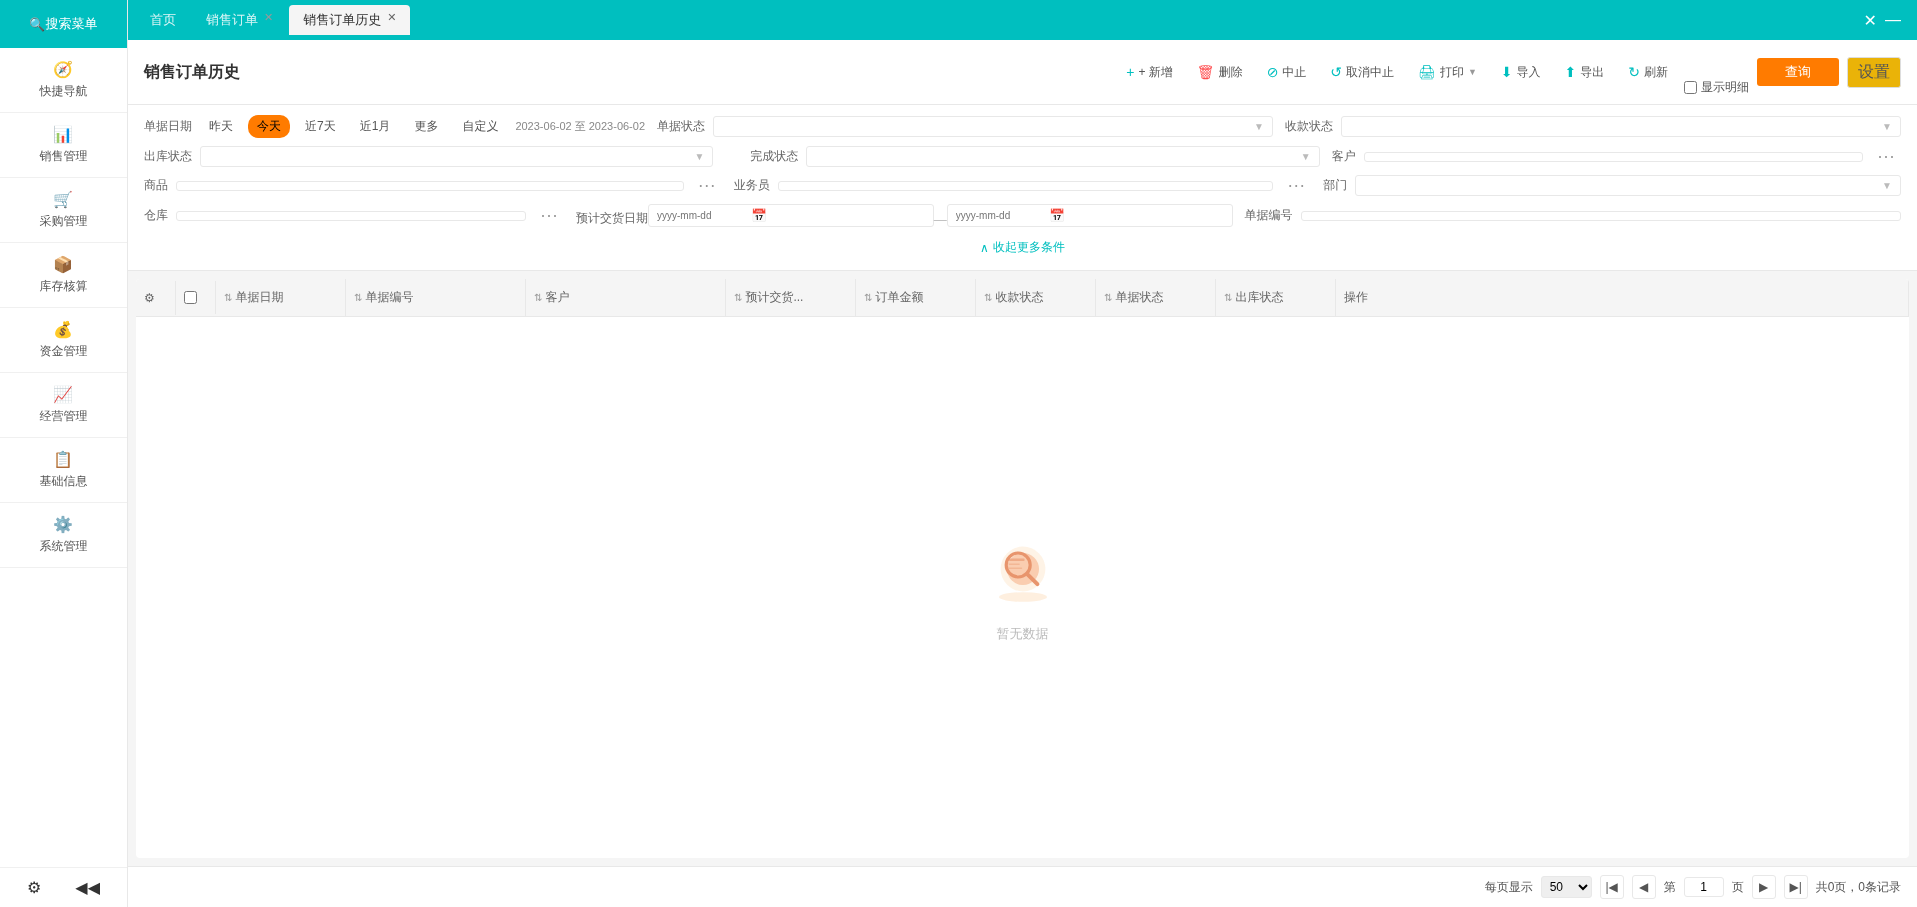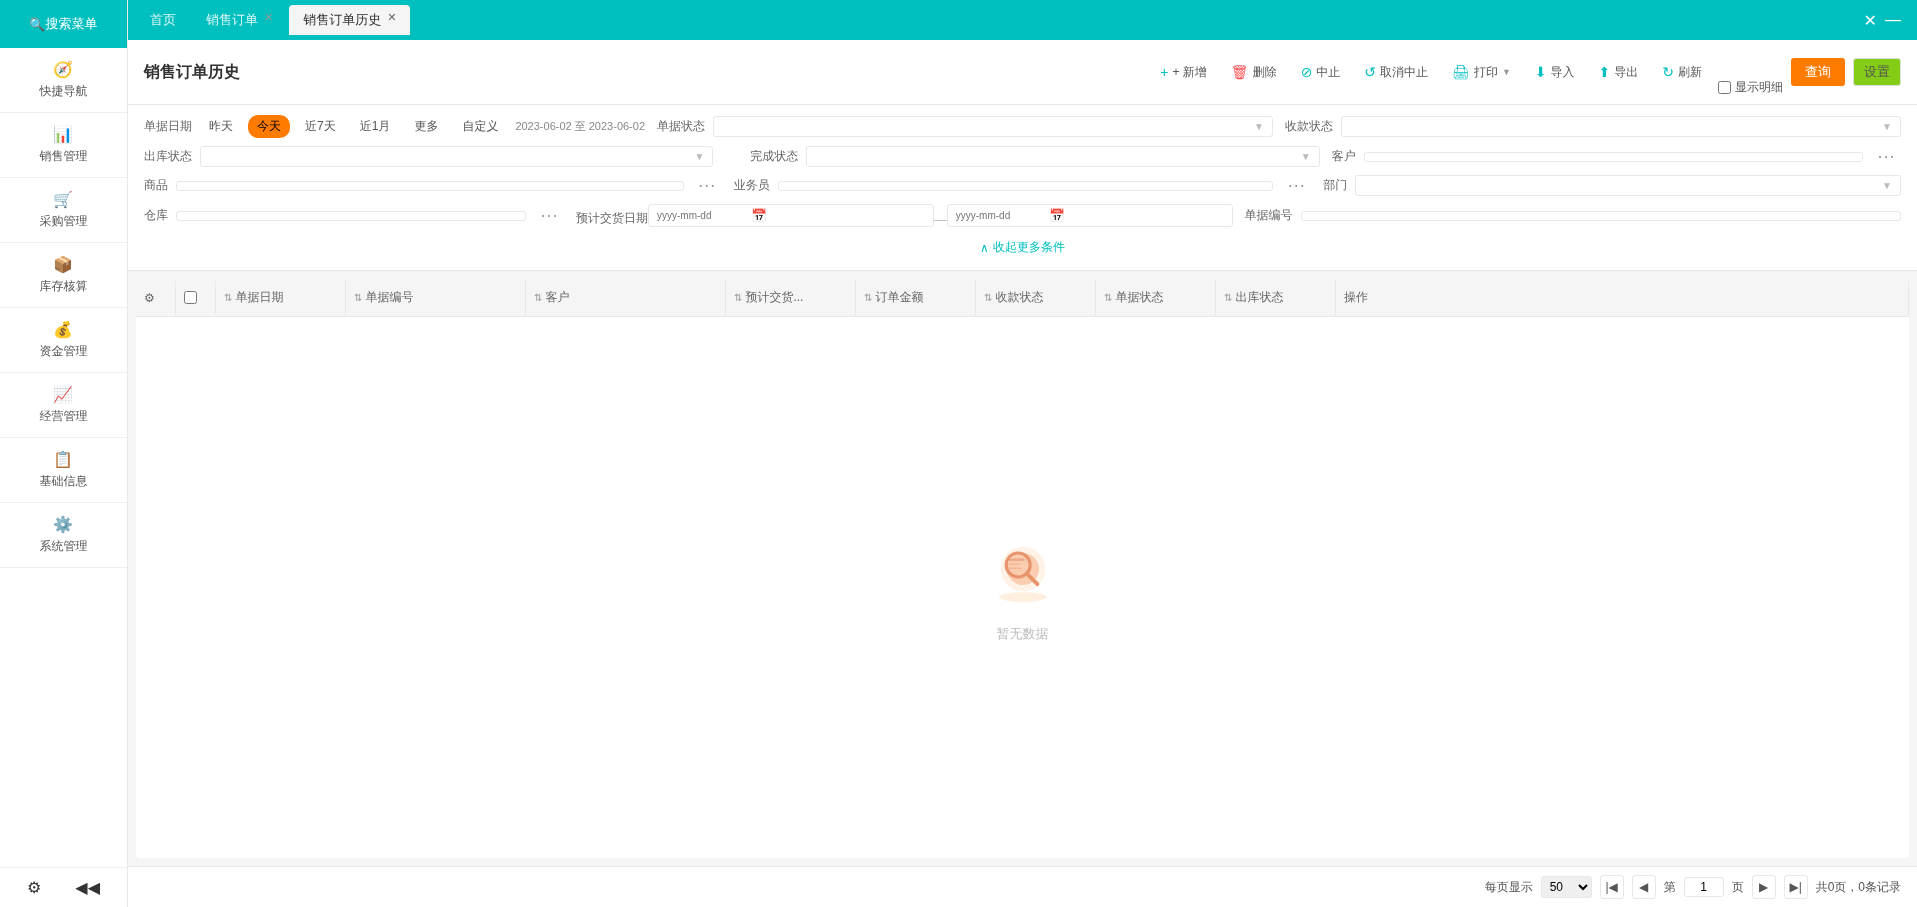--- a/index.html
+++ b/index.html
@@ -27,22 +27,22 @@
 
     
     .page-content { flex: 1; background: #f5f5f5; display: flex; flex-direction: column; overflow: hidden; }
 
     
     .toolbar { background: #fff; padding: 8px 16px; display: flex; align-items: center; justify-content: space-between; border-bottom: 1px solid #e8e8e8; }
     .toolbar-title { font-size: 16px; font-weight: bold; color: #333; }
     .toolbar-actions { display: flex; align-items: center; gap: 8px; }
     .toolbar-btn { display: flex; align-items: center; gap: 4px; padding: 4px 8px; border: none; background: none; cursor: pointer; color: #555; font-size: 12px; }
     .toolbar-btn .btn-icon { color: #00bfbf; font-size: 14px; }
-    .toolbar-btn-orange { background: #ff7b00; color: #fff; border-radius: 3px; padding: 5px 14px; font-size: 13px; cursor: pointer; border: none; }
-    .toolbar-btn-outline { border: 1px solid #ddd; border-radius: 3px; padding: 4px 10px; cursor: pointer; background: #84cc16; font-size: 13px; color: #555; }
+    .toolbar-btn-orange { background: #ff7b00; color: #fff; border-radius: 3px; padding: 5px 28px; font-size: 13px; cursor: pointer; border: none; }
+    .toolbar-btn-outline { border: 1px solid #ddd; border-radius: 3px; padding: 4px 10px; cursor: pointer; background: #eab308; font-size: 16px; color: #555; }
     .display-toggle { display: flex; align-items: center; gap: 4px; font-size: 12px; color: #555; margin-top: 31px; }
     .display-toggle input { cursor: pointer; }
 
     
     .filter-area { background: #fff; padding: 10px 16px; border-bottom: 1px solid #e8e8e8; }
     .filter-row { display: flex; align-items: center; gap: 12px; margin-bottom: 8px; }
     .filter-label { color: #666; font-size: 12px; white-space: nowrap; flex-shrink: 0; }
     .date-filter { display: flex; align-items: center; gap: 6px; }
     .date-btn { padding: 2px 8px; border-radius: 3px; cursor: pointer; font-size: 12px; color: #555; border: 1px solid transparent; }
     .date-btn.active { background: #ff7b00; color: #000000; border-radius: 10px; border-color: transparent; }

